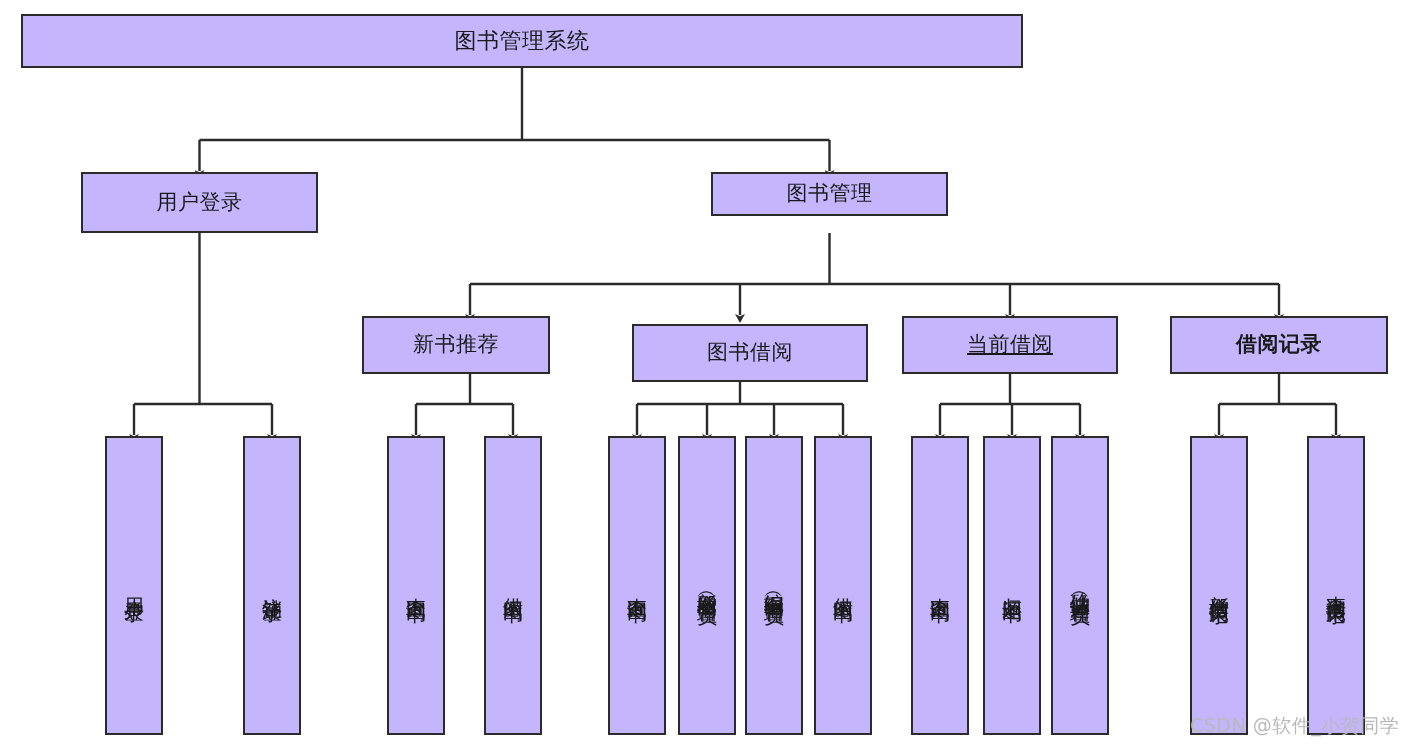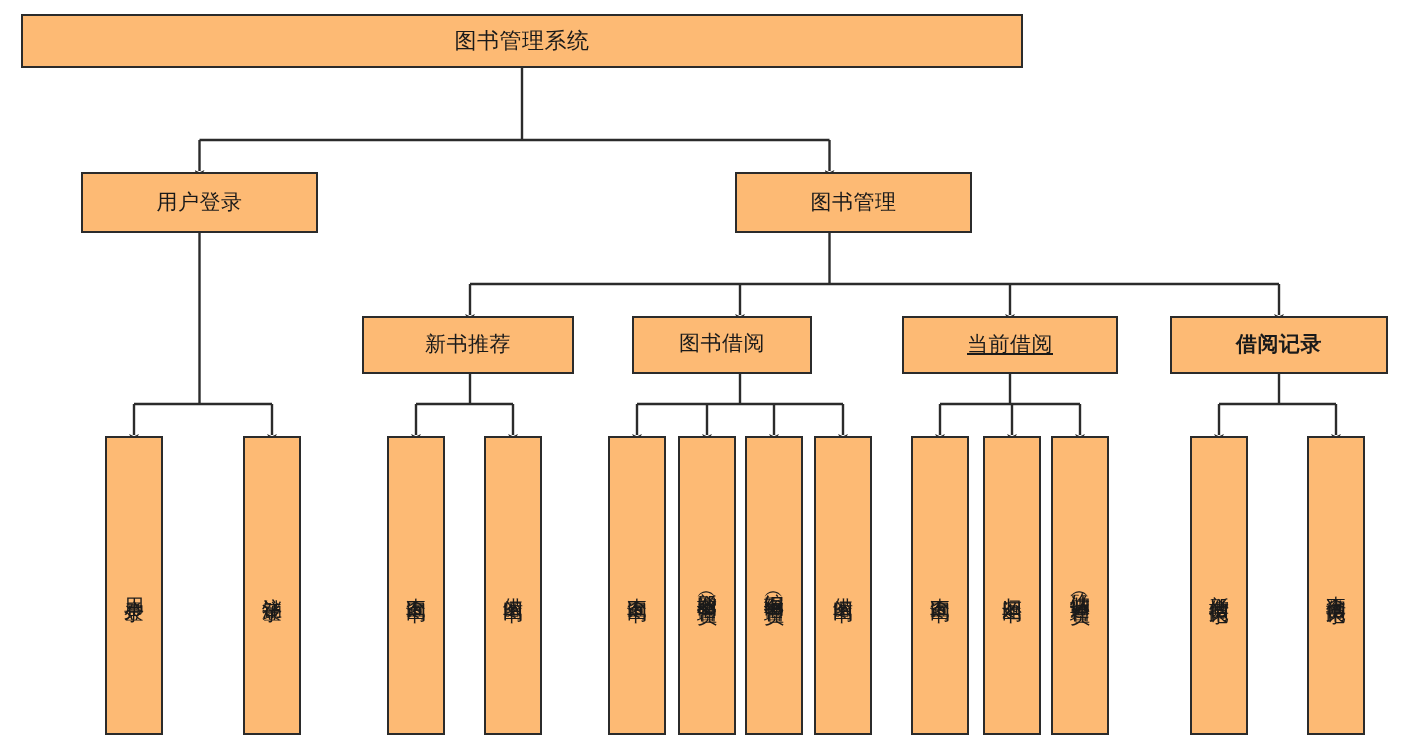--- a/index.html
+++ b/index.html
@@ -20,21 +20,21 @@
   #edges {
     position: absolute;
     left: 0;
     top: 0;
     width: 1405px;
     height: 747px;
   }
   .node {
     position: absolute;
     box-sizing: border-box;
-    background: #fdba74;
+    background: #c4b5fd;
     border: 2px solid #2b2b2b;
     display: flex;
     align-items: center;
     justify-content: center;
     color: #1a1a1a;
   }
   .node .label {
     display: block;
     text-align: center;
     line-height: 1.14;
@@ -109,27 +109,27 @@
       </g>
   </svg>
 
   <div id="node-layer">
       <div class="node horizontal root" style="left: 21px; top: 14px; width: 1002px; height: 54px;">
         <span class="label">图书管理系统</span>
       </div>
       <div class="node horizontal" style="left: 81px; top: 172px; width: 237px; height: 61px;">
         <span class="label">用户登录</span>
       </div>
-      <div class="node horizontal" style="left: 711px; top: 172px; width: 237px; height: 61px; margin-left: 24px;">
+      <div class="node horizontal" style="left: 711px; top: 172px; width: 237px; height: 44px;">
         <span class="label">图书管理</span>
       </div>
-      <div class="node horizontal" style="left: 362px; top: 316px; width: 212px; height: 58px;">
+      <div class="node horizontal" style="left: 362px; top: 316px; width: 188px; height: 58px;">
         <span class="label">新书推荐</span>
       </div>
-      <div class="node horizontal" style="left: 632px; top: 316px; width: 180px; height: 58px; font-family: Liberation Mono, monospace;">
+      <div class="node horizontal" style="left: 632px; top: 324px; width: 236px; height: 58px;">
         <span class="label">图书借阅</span>
       </div>
       <div class="node horizontal" style="left: 902px; top: 316px; width: 216px; height: 58px; text-decoration: underline;">
         <span class="label">当前借阅</span>
       </div>
       <div class="node horizontal" style="left: 1170px; top: 316px; width: 218px; height: 58px; font-weight: bold;">
         <span class="label">借阅记录</span>
       </div>
       <div class="node vertical" style="left: 105px; top: 436px; width: 58px; height: 299px;">
         <span class="label">用户登录</span>
@@ -165,13 +165,14 @@
         <span class="label">确认归还（管理员）</span>
       </div>
       <div class="node vertical" style="left: 1190px; top: 436px; width: 58px; height: 299px;">
         <span class="label">新增借阅记录</span>
       </div>
       <div class="node vertical" style="left: 1307px; top: 436px; width: 58px; height: 299px;">
         <span class="label">查询借阅记录</span>
       </div>
     </div>
 
+  <div class="watermark" style="left: 1190px; top: 713px;">CSDN @软件_小贺同学</div>
 </div>
 
 </body></html>

